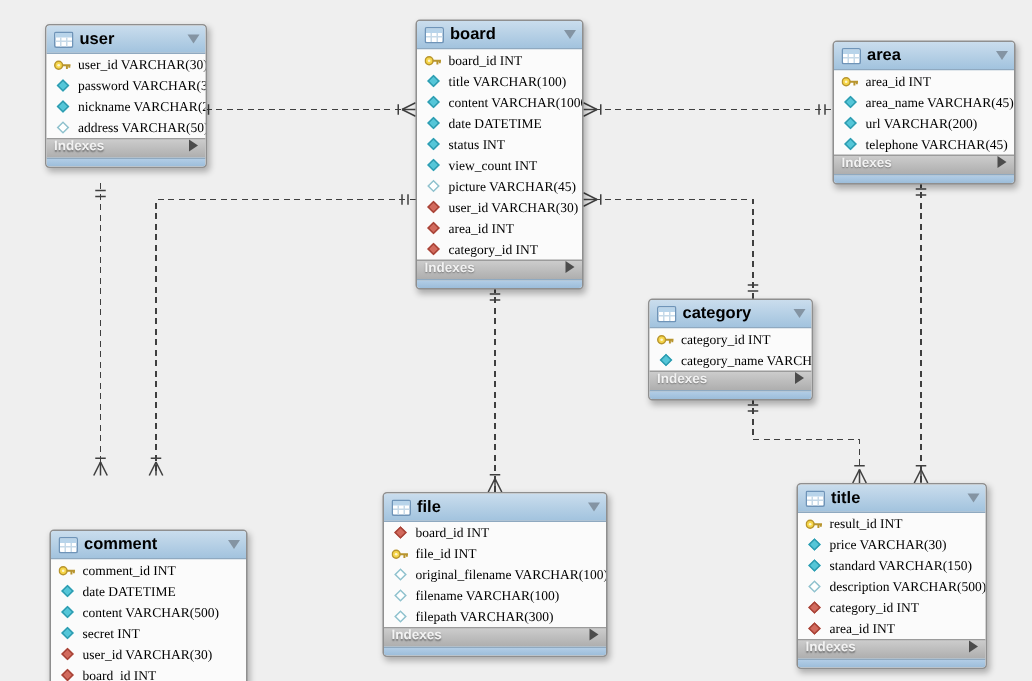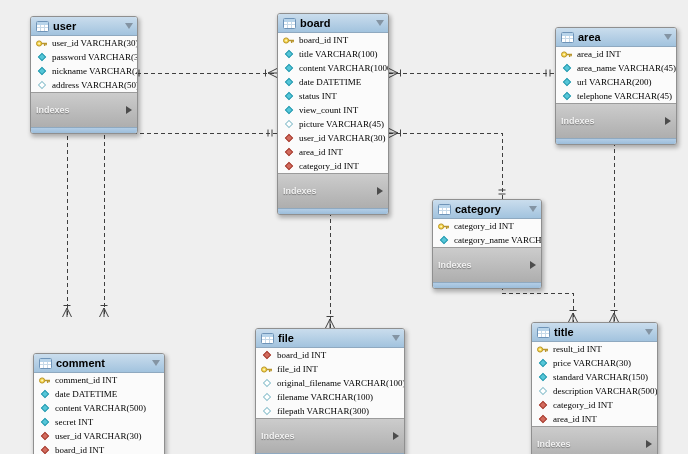--- a/index.html
+++ b/index.html
@@ -27,21 +27,21 @@
   }
   .t-body{background:#fbfbfb;}
   .t-row{height:14px;display:flex;align-items:center;padding-left:5px;font-family:Liberation Serif, serif;}
   .t-row .coltext{font-size:9px;color:#000;white-space:nowrap;margin-left:4px;line-height:9px;}
   .cicon{width:12px;display:flex;justify-content:center;align-items:center;flex:0 0 12px;}
   .diamond{width:6px;height:6px;transform:rotate(45deg);box-sizing:border-box;}
   .cicon[data-icon="filled"] .diamond{background:#54c6d8;border:1px solid #2e9cb0;}
   .cicon[data-icon="hollow"] .diamond{background:#feffff;border:1px solid #90c2ce;}
   .cicon[data-icon="fk"] .diamond{background:#d26a5d;border:1px solid #a74337;}
   .t-indexes{
-    height:13px;display:flex;align-items:center;padding:17px 5px;
+    height:13px;display:flex;padding:0 5px;
     background:linear-gradient(#cccccc,#aeaeae);
     border-top:1px solid #9b9b9b;box-sizing:border-box;
   }
   .idx-label{font-size:9px;font-weight:bold;color:#f2f2f2;text-shadow:0 1px 1px rgba(90,90,90,0.7);line-height:9px;}
   .idx-arrow{
     margin-left:auto;width:0;height:0;
     border-top:4px solid transparent;border-bottom:4px solid transparent;
     border-left:6px solid #4c4c4c;
   }
   .t-footer{height:6px;background:linear-gradient(#b2cde6,#9cbdda);border-top:1px solid #8fa9c0;box-sizing:border-box;}

